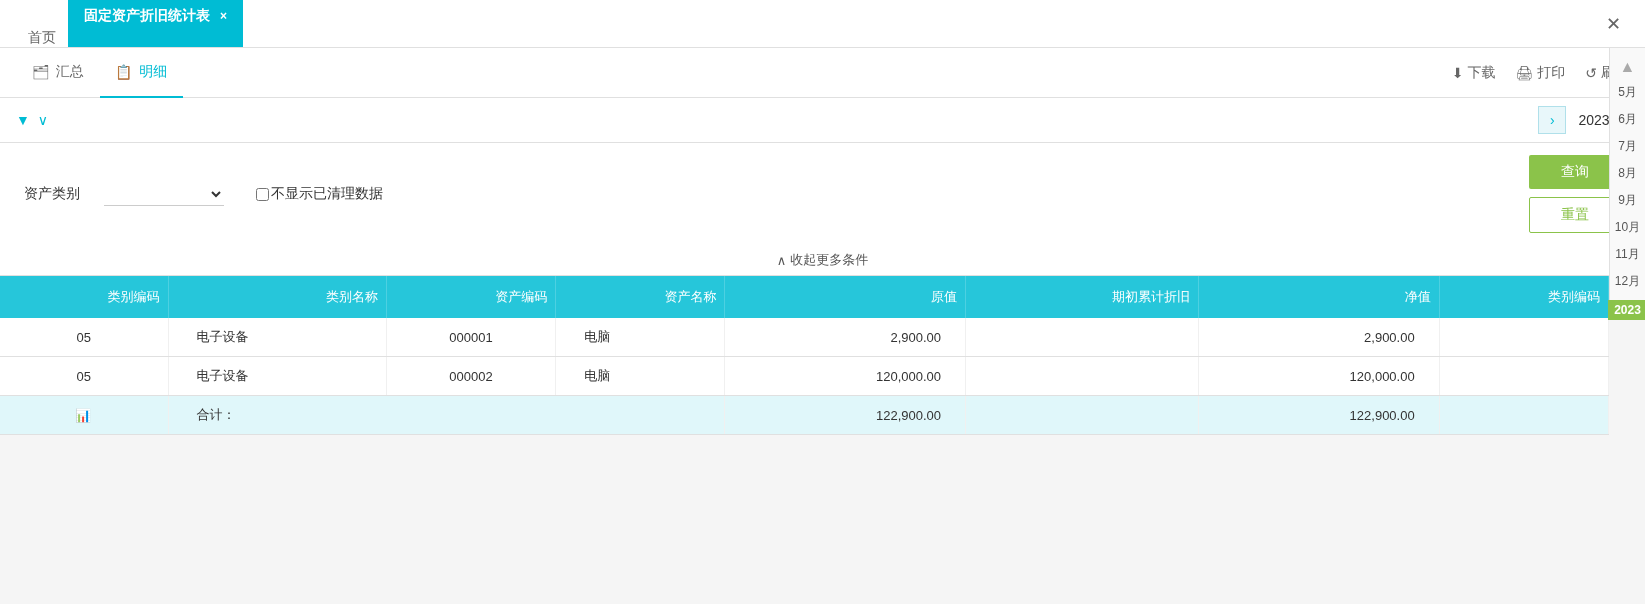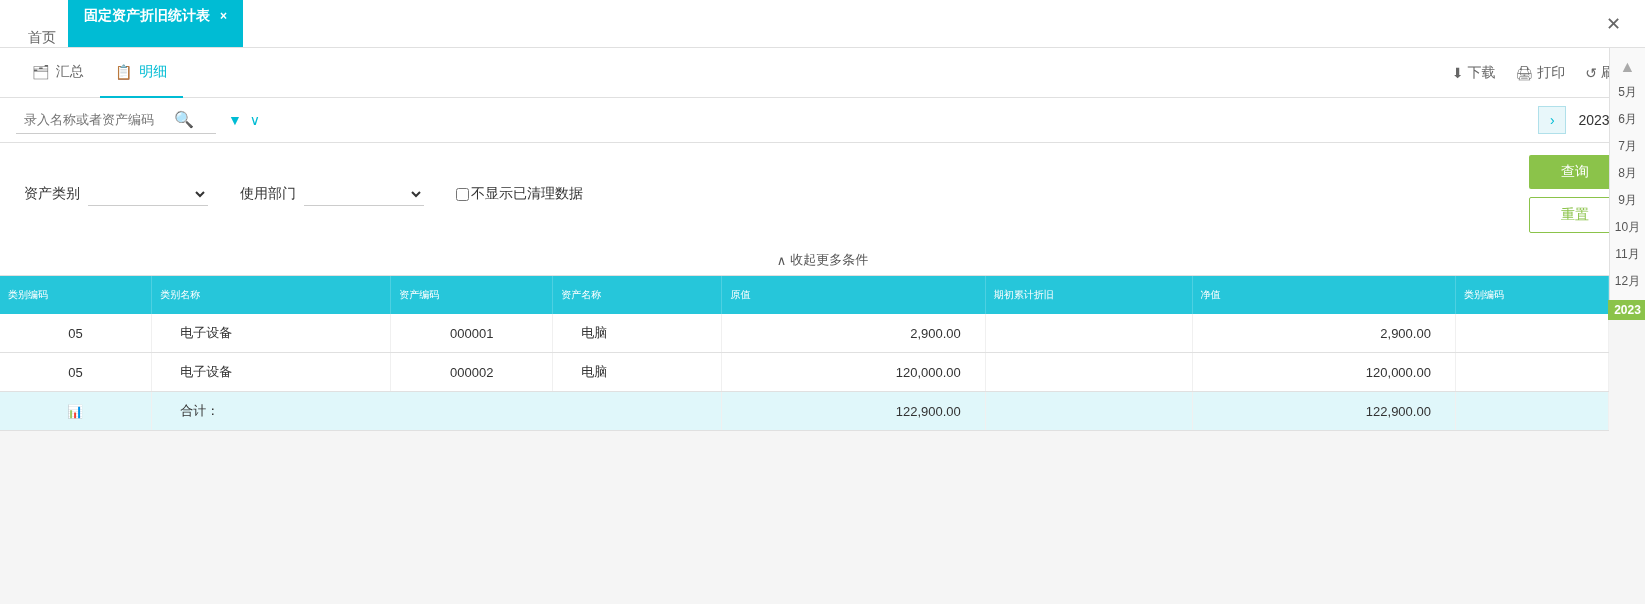--- a/index.html
+++ b/index.html
@@ -51,21 +51,21 @@
       margin-left: auto; width: 28px; height: 28px; background: #e8f7fa; border: 1px solid #b0e0ea;
       display: flex; align-items: center; justify-content: center; cursor: pointer; color: #00bcd4; font-size: 14px;
     }
     .date-label { color: #333; font-size: 14px; white-space: nowrap; }
 
     
     .adv-filter {
       background: #fff; padding: 12px 24px 0 24px; border-bottom: 1px solid #e0e0e0;
     }
     .adv-filter-row { display: flex; align-items: center; gap: 32px; margin-bottom: 12px; }
-    .filter-group { display: flex; align-items: center; gap: 8px; }
+    .filter-group { display: flex; align-items: center; gap: 24px; }
     .filter-label { font-size: 14px; color: #333; white-space: nowrap; }
     .filter-select {
       border: none; border-bottom: 1px solid #ccc; outline: none; font-size: 14px;
       padding: 2px 4px; min-width: 120px; color: #333; background: transparent; cursor: pointer;
     }
     .checkbox-group { display: flex; align-items: center; gap: 2px; }
     .checkbox-group input { cursor: pointer; }
     .btn-query {
       background: #8bc34a; color: #fff; border: none; padding: 8px 32px;
       font-size: 14px; cursor: pointer; border-radius: 2px; font-weight: normal;
@@ -78,21 +78,21 @@
     .collapse-more {
       display: flex; justify-content: center; align-items: center; padding: 6px 0;
       color: #555; font-size: 13px; cursor: pointer; gap: 4px;
     }
 
     
     .table-wrap { overflow: auto; }
     table { width: 100%; border-collapse: collapse; }
     thead tr { background: #26c6da; color: #fff; }
     thead th {
-      padding: 12px 8px; text-align: left; font-size: 10px; font-weight: normal;
+      padding: 12px 8px; text-align: right; font-size: 13px; font-weight: normal;
       border-right: 1px solid #4dd0e1;
     }
     tbody tr { background: #fff; }
     tbody tr.total-row { background: #e0f7fa; }
     tbody td {
       padding: 10px 8px; text-align: center; font-size: 13px;
       border-bottom: 1px solid #e0e0e0; border-right: 1px solid #f0f0f0;
     }
     tbody td.num { text-align: right; padding-right: 24px; }
     tbody td.text-left { text-align: left; padding-left: 28px; }
@@ -147,43 +147,33 @@
       <span>打印</span>
     </div>
     <div class="toolbar-btn">
       <span>↺</span>
       <span>刷新</span>
     </div>
   </div>
 </div>
 
 <div class="filter-bar">
-  <div class="search-input-wrap">
-    <input type="text" style="font-size: 13px; color: rgb(170, 170, 170);" placeholder="录入名称或者资产编码">
-    <span class="search-icon">🔍</span>
-  </div>
   <div class="more-filter">
     <span>▼</span>
     <span></span>
     <span>∨</span>
   </div>
   <div class="collapse-right">›</div>
   <span class="date-label">2023.01</span>
 </div>
 
 <div class="adv-filter">
   <div class="adv-filter-row">
     <div class="filter-group">
       <span class="filter-label">资产类别</span>
-      <select class="filter-select">
-        <option></option>
-      </select>
-    </div>
-    <div class="filter-group">
-      <span class="filter-label">使用部门</span>
       <select class="filter-select">
         <option></option>
       </select>
     </div>
     <div class="checkbox-group">
       <input type="checkbox" style="">
       <span>不显示已清理数据</span>
     </div>
     <div class="btns-col">
       <button class="btn-query">查询</button>

